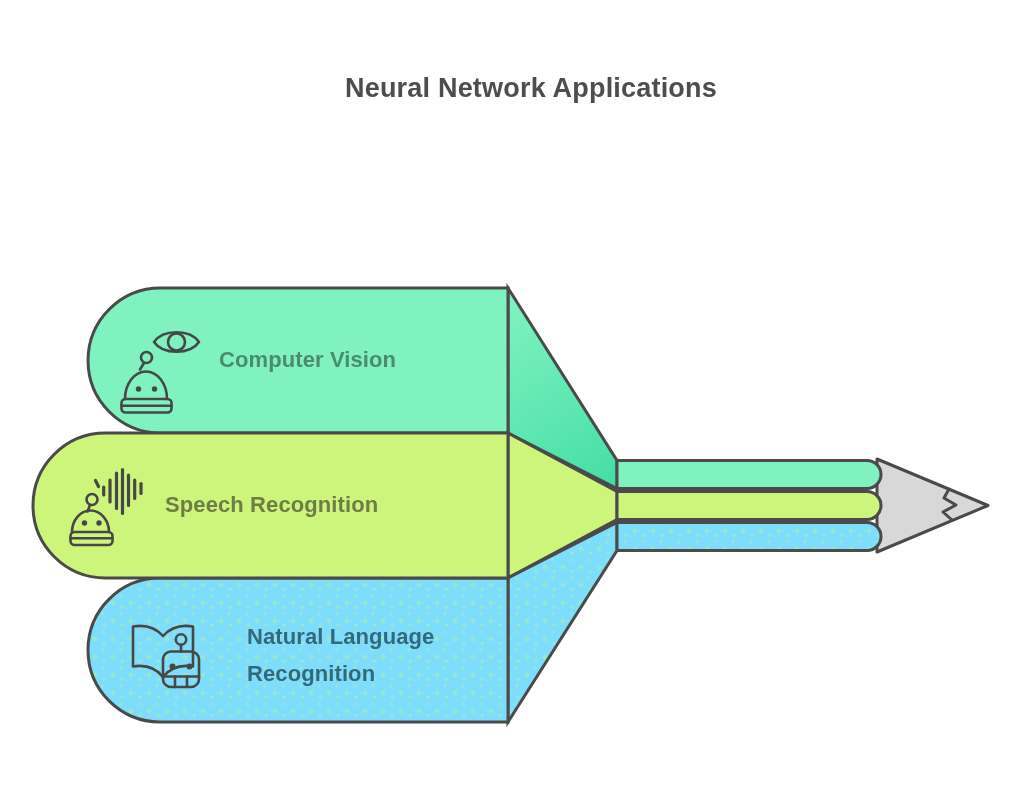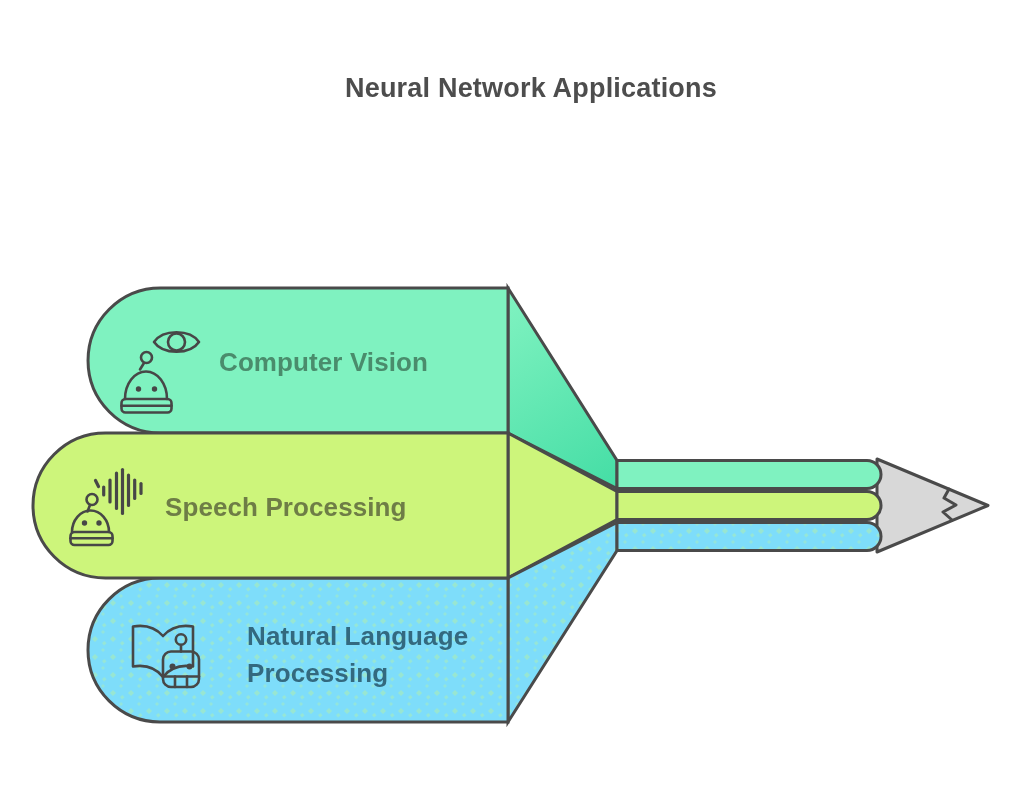--- a/index.html
+++ b/index.html
@@ -1,21 +1,21 @@
 <!DOCTYPE html>
 <html><head>
 <meta charset="utf-8">
 <style>
   html,body{margin:0;padding:0;background:#fff;}
   .stage{position:relative;width:1024px;height:797px;background:#fff;overflow:hidden;
          font-family:"Liberation Sans",sans-serif;}
   .title{position:absolute;top:73px;left:0;width:1014px;margin:0;text-align:center;
          font-size:27px;font-weight:700;color:#4d4d4d;letter-spacing:.2px;padding-left:24px;}
   .diagram{position:absolute;left:0;top:0;}
-  .label{position:absolute;font-weight:700;font-size:26px;letter-spacing:.1px;}
+  .label{position:absolute;font-weight:700;font-size:22px;letter-spacing:.1px;}
   .label-cv{left:219px;top:347px;color:#4a8c6c;}
   .label-sr{left:165px;top:492px;color:#6e7d46;}
   .label-nlp{left:219px;top:618px;color:#33697f;line-height:37px;margin-left:28px;}
   .label-nlp span{display:block;}
   .ol{stroke:#4a4a4a;stroke-width:3;}
   .ic{stroke:#474747;stroke-width:2.6;fill:none;stroke-linecap:round;stroke-linejoin:round;}
   .icf{fill:#474747;stroke:none;}
   .bar{stroke:#474747;stroke-width:3.2;stroke-linecap:round;}
 </style>
 </head>
@@ -93,19 +93,19 @@
       <rect class="ic" x="163" y="651.5" width="36" height="35.5" rx="8" fill="#7eddfa"></rect>
       <circle class="icf" cx="172.5" cy="666.5" r="3"></circle>
       <circle class="icf" cx="189.5" cy="666.5" r="3"></circle>
       <line class="ic" x1="163" y1="676.5" x2="199" y2="676.5"></line>
       <line class="ic" x1="175" y1="676.5" x2="175" y2="687"></line>
       <line class="ic" x1="187" y1="676.5" x2="187" y2="687"></line>
     </g>
   </svg>
 
   <div class="label label-cv">Computer Vision</div>
-  <div class="label label-sr">Speech Processing</div>
+  <div class="label label-sr">Speech Recognition</div>
   <div class="label label-nlp">
     <span>Natural Language</span>
-    <span>Processing</span>
+    <span>Recognition</span>
   </div>
 
 </div>
 
 </body></html>

